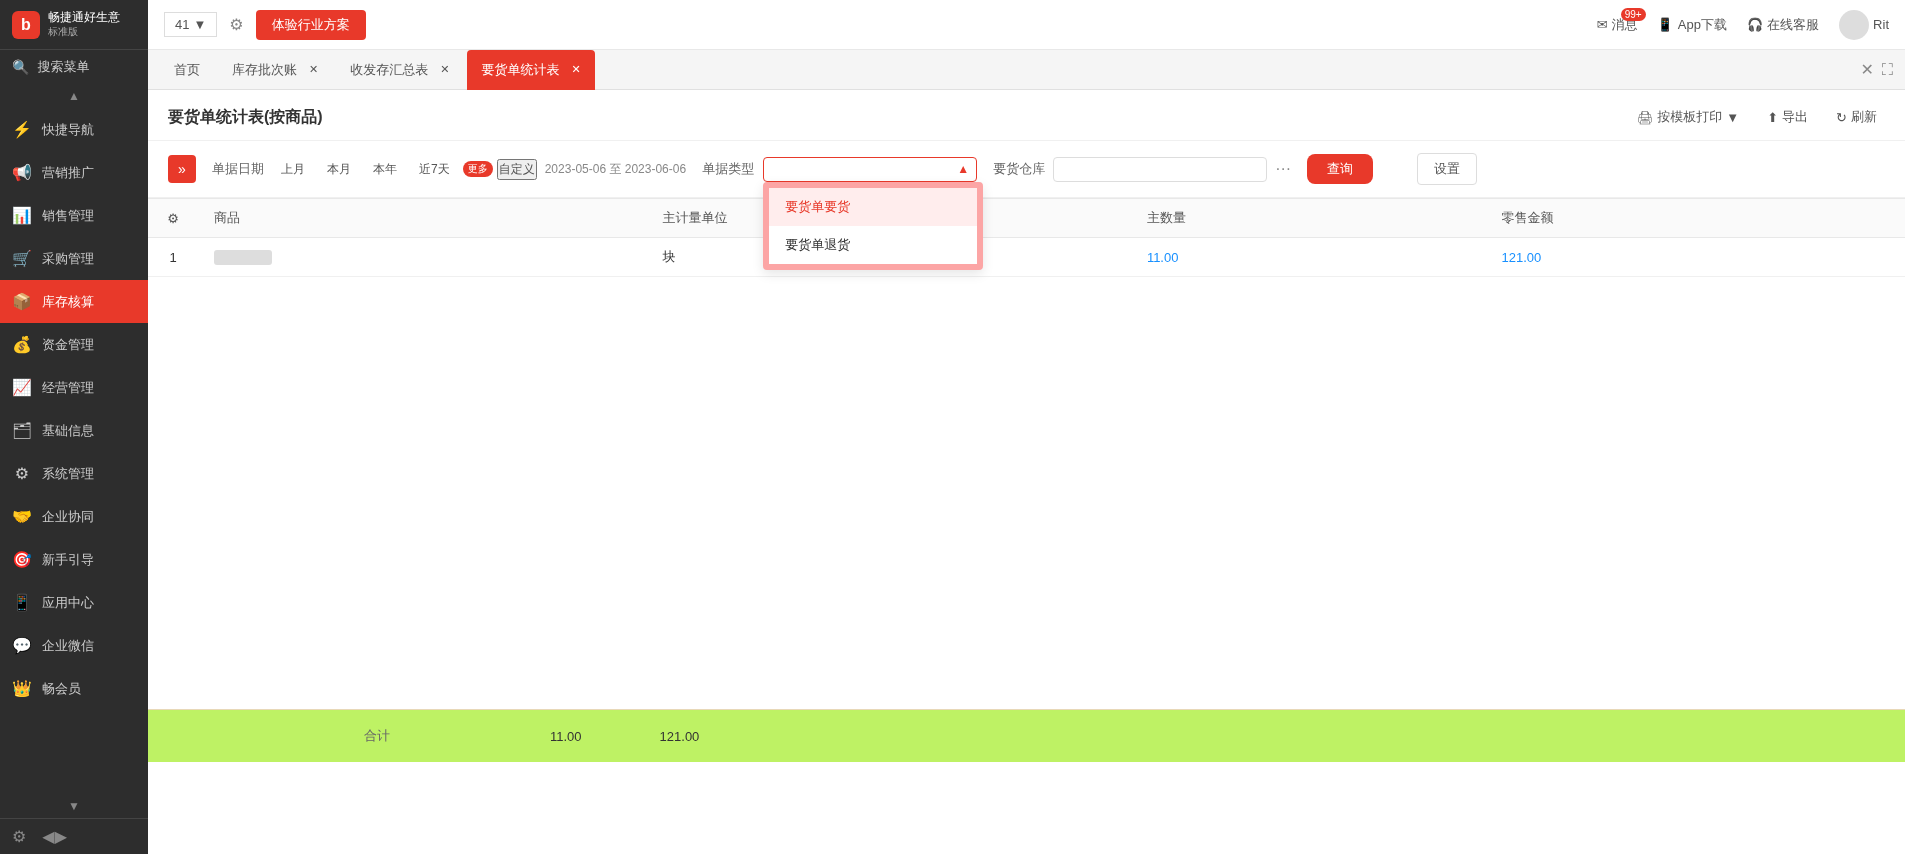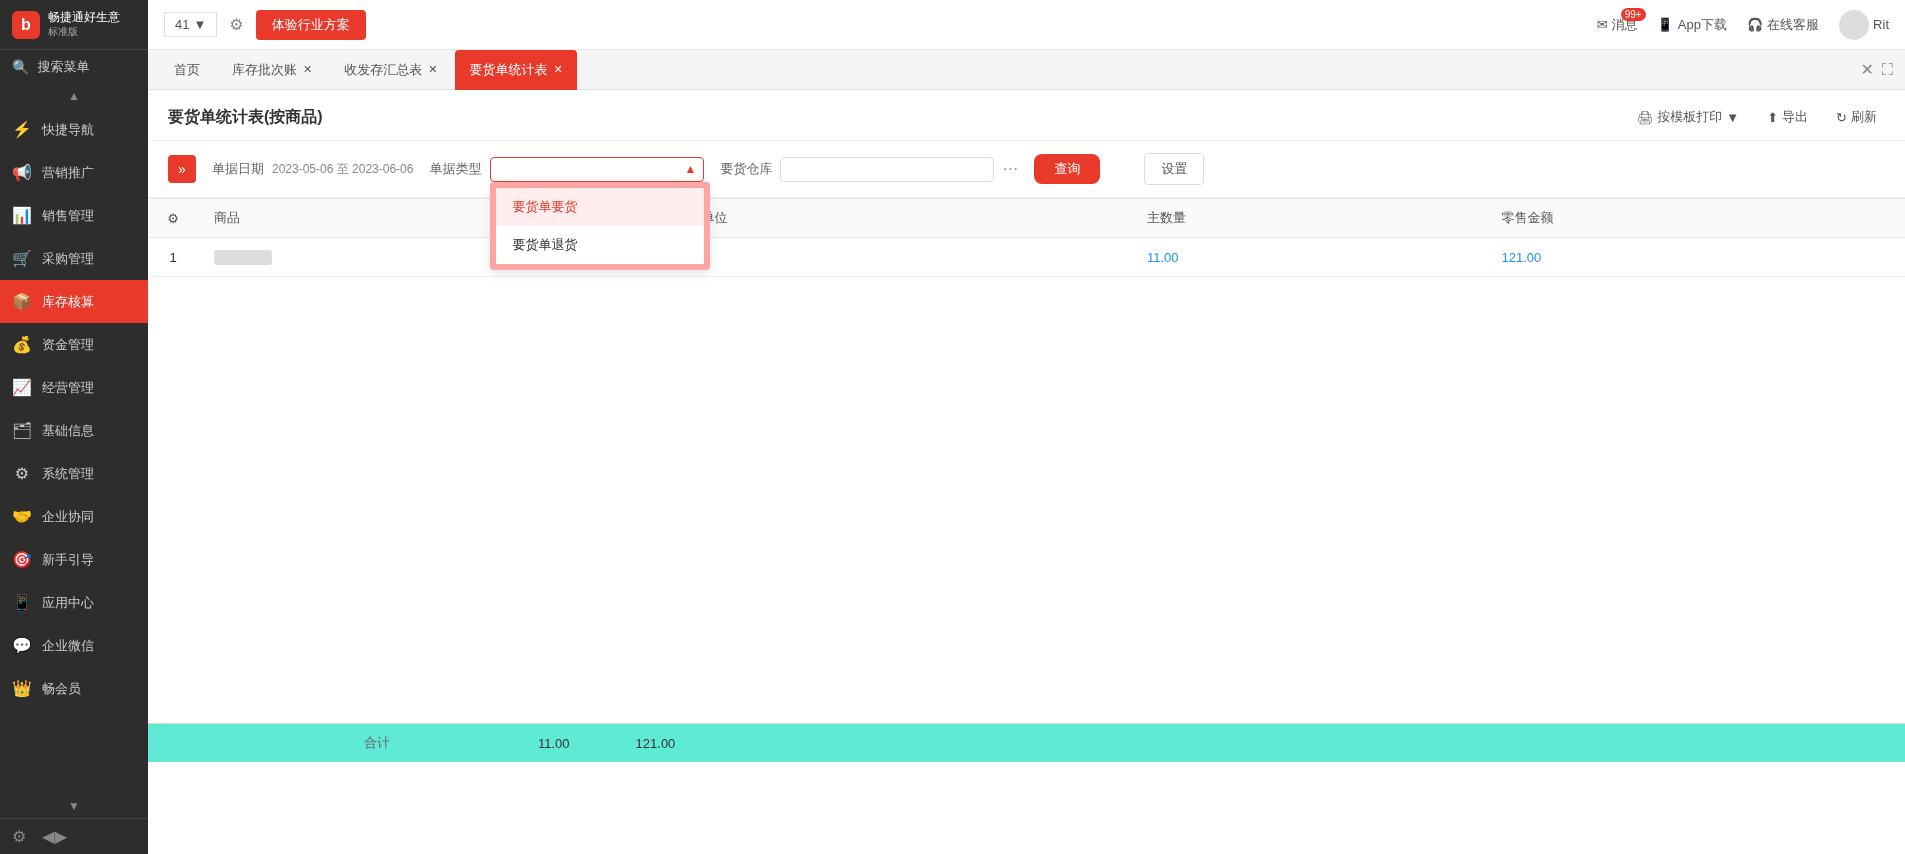--- a/index.html
+++ b/index.html
@@ -64,21 +64,21 @@
     }
     .avatar { width: 30px; height: 30px; background: #ddd; border-radius: 50%; }
 
     
     .tabs-bar {
       position: fixed; left: 148px; top: 50px; right: 0; height: 40px;
       background: #f5f5f5; border-bottom: 1px solid #e0e0e0; display: flex; align-items: center;
       padding: 0 12px; gap: 4px; z-index: 98;
     }
     .tab-item {
-      display: flex; align-items: center; gap: 6px; padding: 6px 14px;
+      display: flex; align-items: center; gap: 12px; padding: 6px 14px;
       border-radius: 4px 4px 0 0; cursor: pointer; font-size: 13px; color: #555;
       white-space: nowrap; height: 40px;
     }
     .tab-item.active {
       background: #e8392a; color: white;
     }
     .tab-close { font-size: 11px; color: inherit; cursor: pointer; }
     .tab-home { font-size: 13px; color: #555; padding: 6px 14px; cursor: pointer; }
     .tabs-right { margin-left: auto; display: flex; align-items: center; gap: 8px; }
     .tabs-expand-icon { color: #888; cursor: pointer; font-size: 16px; }
@@ -170,22 +170,22 @@
       background: #fafafa; border-bottom: 1px solid #e8e8e8; border-top: 1px solid #e8e8e8;
       padding: 10px 16px; font-size: 13px; color: #555; font-weight: normal;
       text-align: left; white-space: nowrap;
     }
     .data-table td {
       padding: 10px 16px; font-size: 13px; color: #333; border-bottom: 1px solid #f0f0f0;
     }
     .table-link { color: #1890ff; cursor: pointer; }
     .table-footer {
       position: absolute; bottom: 0; left: 0; right: 0;
-      background: #5eead4; border-top: 1px solid #e8d8b8;
-      padding: 10px 16px; display: flex; align-items: center;
+      background: #bef264; border-top: 1px solid #e8d8b8;
+      padding: 17px 16px; display: flex; align-items: center; gap: 12px;
     }
     .footer-label { color: #666; font-size: 13px; padding-left: 200px; }
     .footer-val { color: #333; font-size: 13px; font-weight: 500; margin-left: 8px; }
     .blurred { background: #ddd; color: transparent; border-radius: 3px; user-select: none; }
   </style>
 </head>
 <body>
 
 <div class="sidebar">
   <div class="sidebar-logo">
@@ -338,20 +338,28 @@
     </div>
   </div>
 
   <div class="filter-bar">
     <button class="filter-expand-btn">
       <span>»</span>
     </button>
 
     <div class="filter-group">
       <span class="filter-label">单据日期</span>
+      <div class="filter-date-row">
+        <button class="date-btn">上月</button>
+        <button class="date-btn">本月</button>
+        <button class="date-btn">本年</button>
+        <button class="date-btn">近7天</button>
+        <span class="date-badge">更多</span>
+        <button class="date-custom">自定义</button>
+      </div>
       <span class="date-range">2023-05-06 至 2023-06-06</span>
     </div>
 
     <div class="filter-type-group" style="position:relative;">
       <span class="filter-label">单据类型</span>
       <div class="filter-select-wrap">
         <input class="filter-select-input" type="text" readonly="" style="border-color: rgb(232, 57, 42);" value="">
         <span class="filter-select-arrow">▲</span>
 
         <div class="dropdown-menu">

